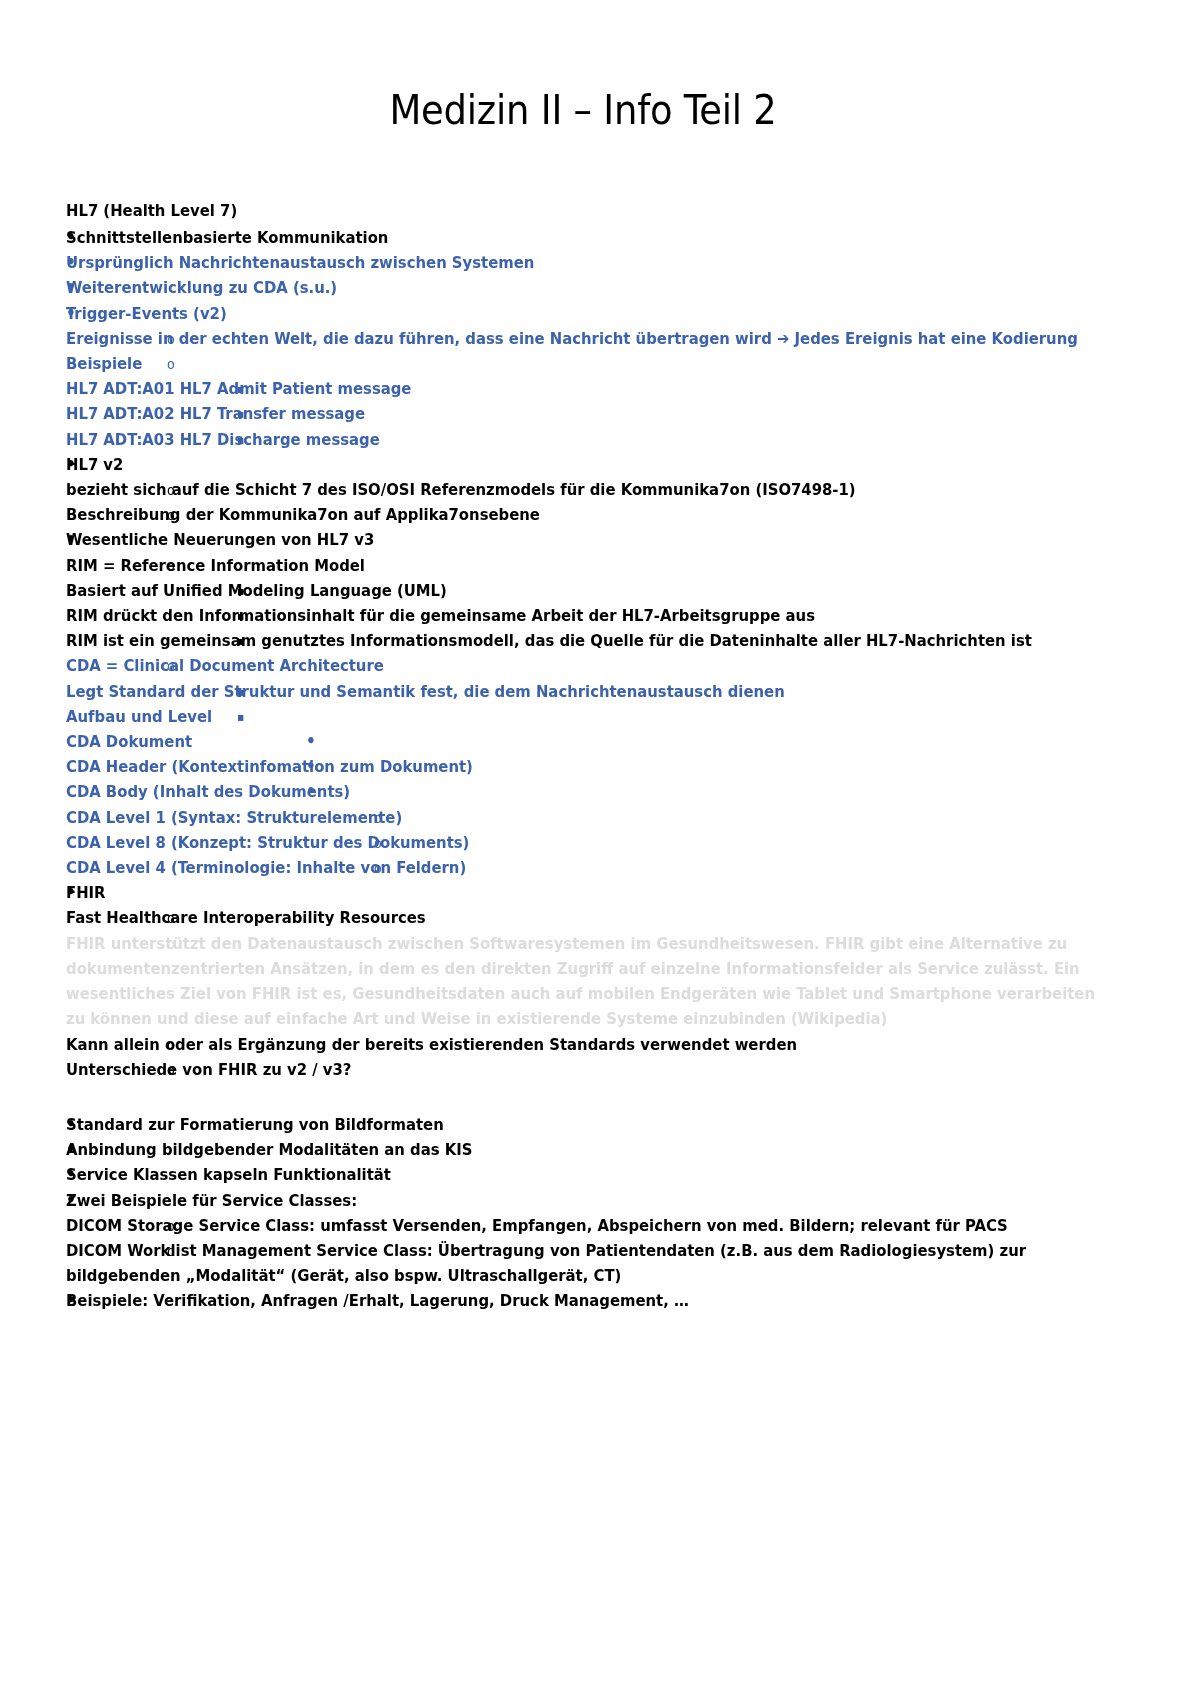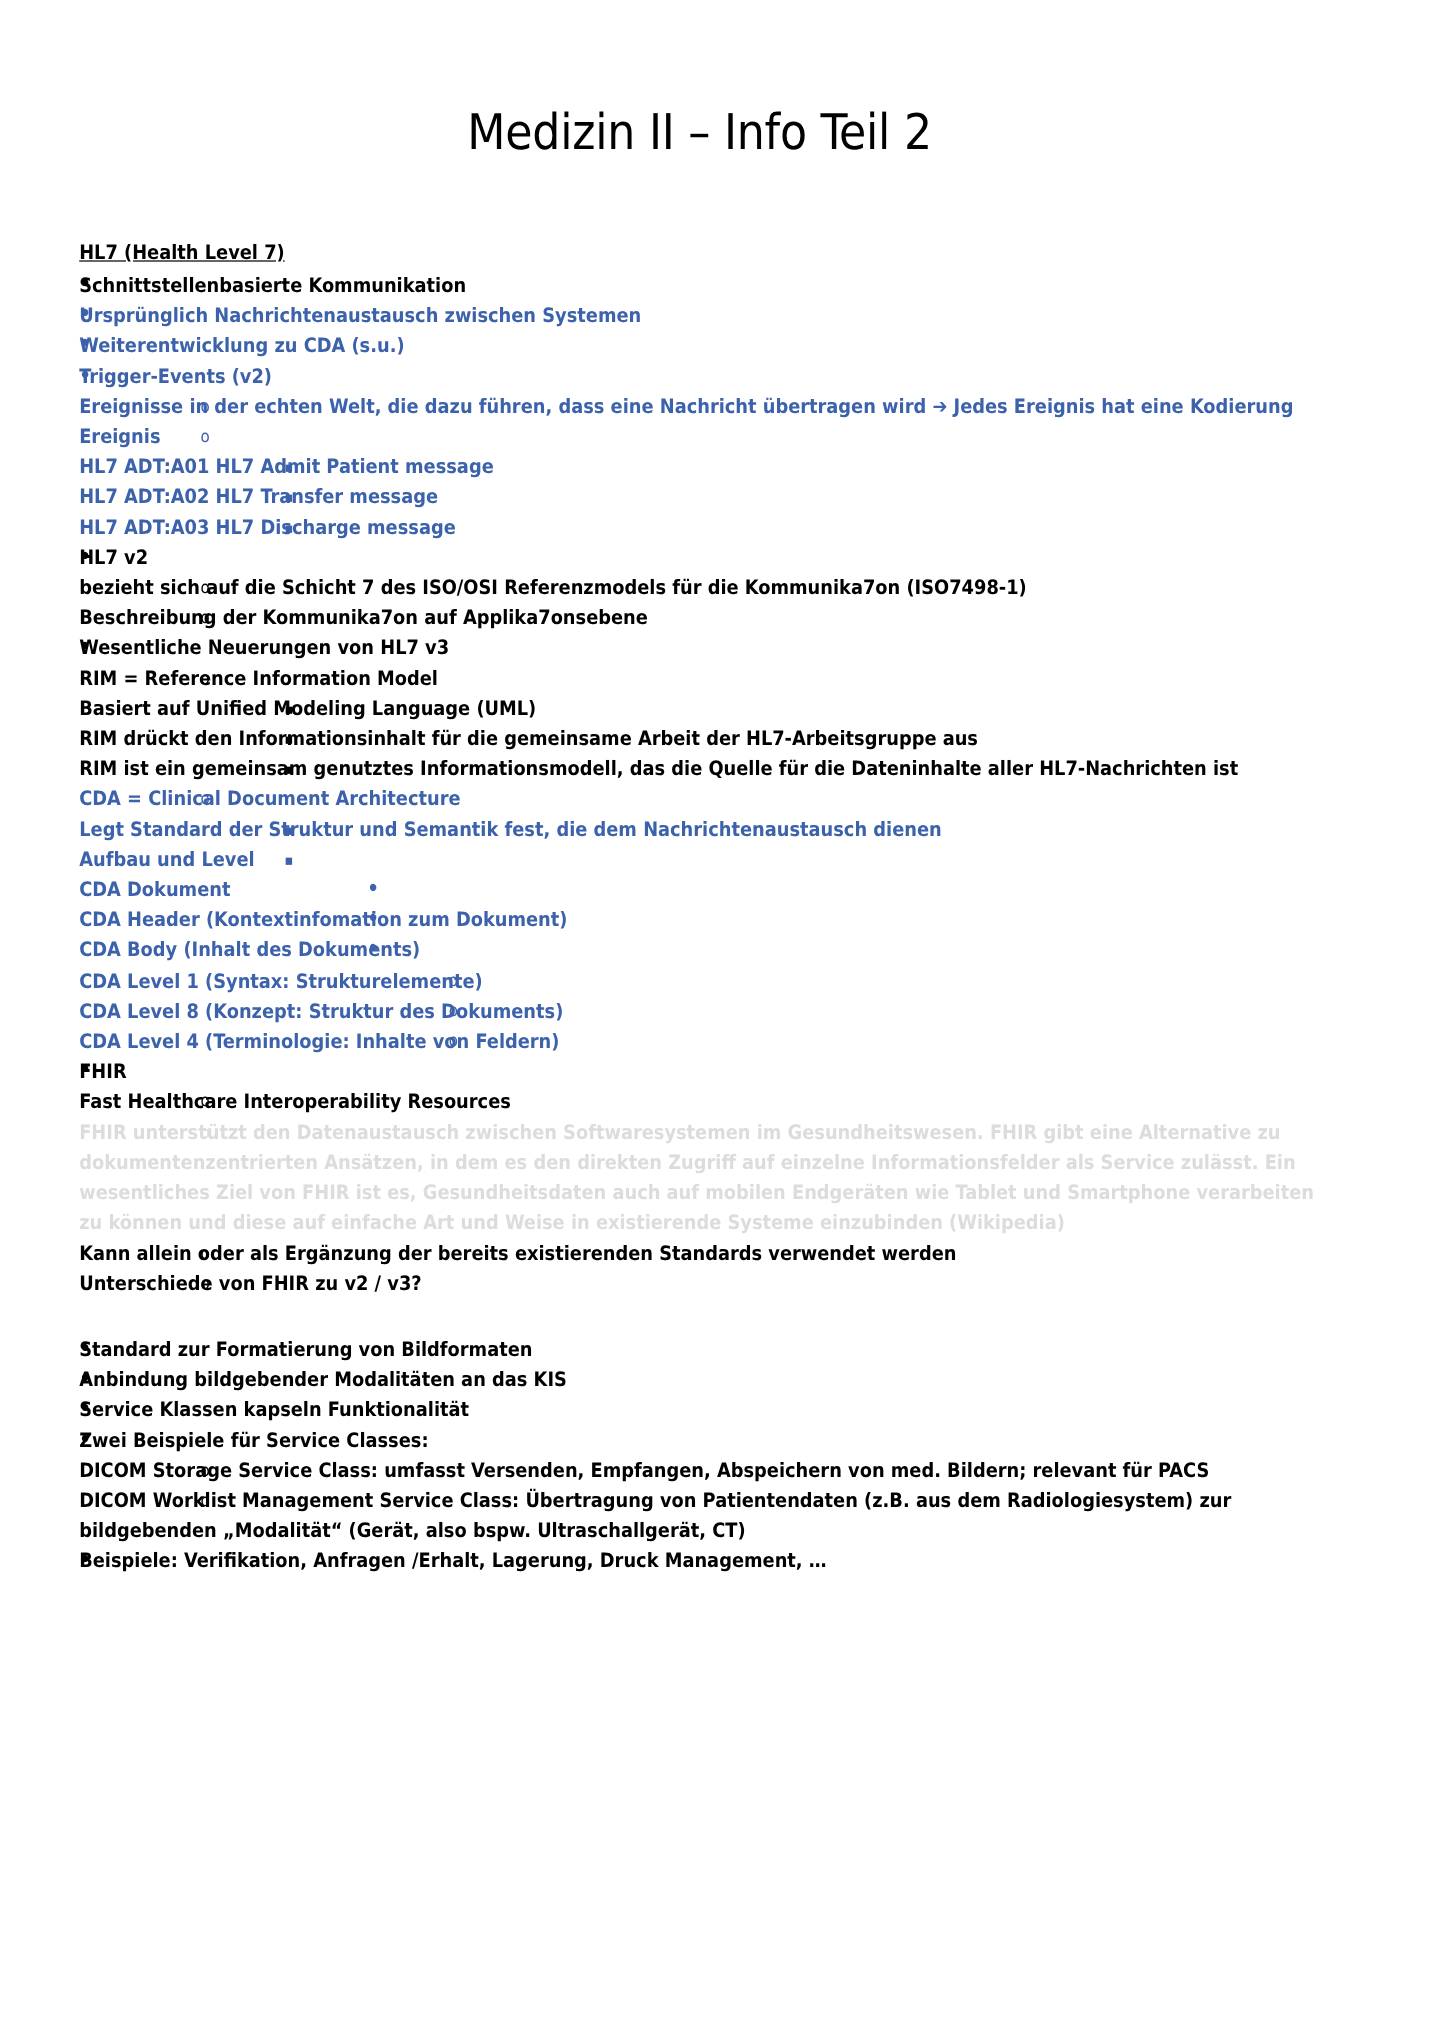--- a/index.html
+++ b/index.html
@@ -31,21 +31,20 @@
     color:#3f62ab;
     margin:0 0 6px 0;
     letter-spacing:0.2px;
   }
   .lead {
     font-size:16.5px;
     font-weight:bold;
     color:#000;
     margin:0 0 2px 0;
     line-height:25px;
-    text-decoration:underline;
   }
   .spacer-lg { height:30px; }
   .spacer-md { height:22px; }
 
   ul.lvl { list-style:none; margin:0; padding:0; }
 
   li.item {
     position:relative;
     font-size:16.5px;
     font-weight:bold;
@@ -119,21 +118,21 @@
       <li class="item l1">
         <span class="bul blue">•</span>
         <span class="txt blue">Trigger-Events (v2)</span>
       </li>
       <li class="item l2">
         <span class="bul blue">o</span>
         <span class="txt blue">Ereignisse in der echten Welt, die dazu führen, dass eine Nachricht übertragen wird ➔ Jedes Ereignis hat eine Kodierung</span>
       </li>
       <li class="item l2">
         <span class="bul blue">o</span>
-        <span class="txt blue">Ereignis</span>
+        <span class="txt blue">Beispiele</span>
       </li>
       <li class="item l3">
         <span class="bul blue">▪</span>
         <span class="txt blue">HL7 ADT:A01 HL7 Admit Patient message</span>
       </li>
       <li class="item l3">
         <span class="bul blue">▪</span>
         <span class="txt blue">HL7 ADT:A02 HL7 Transfer message</span>
       </li>
       <li class="item l3">

